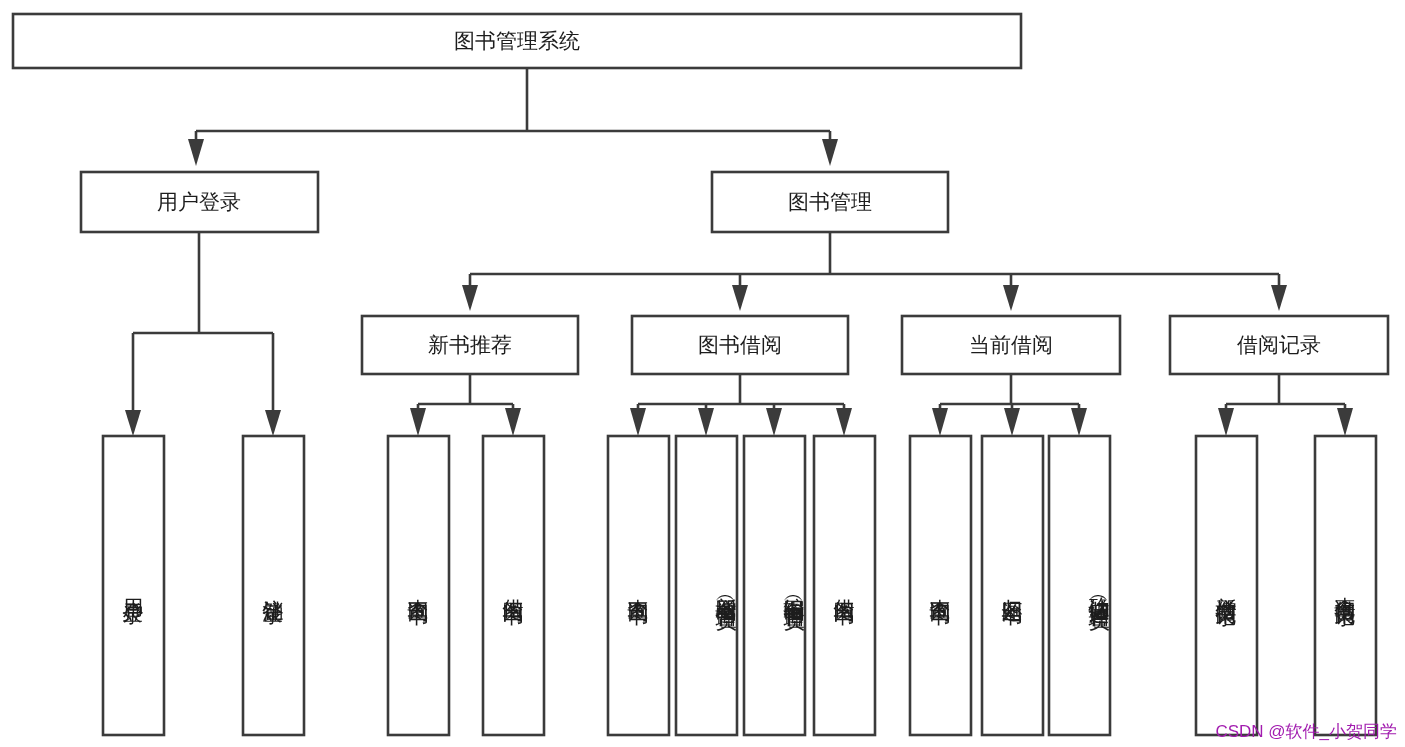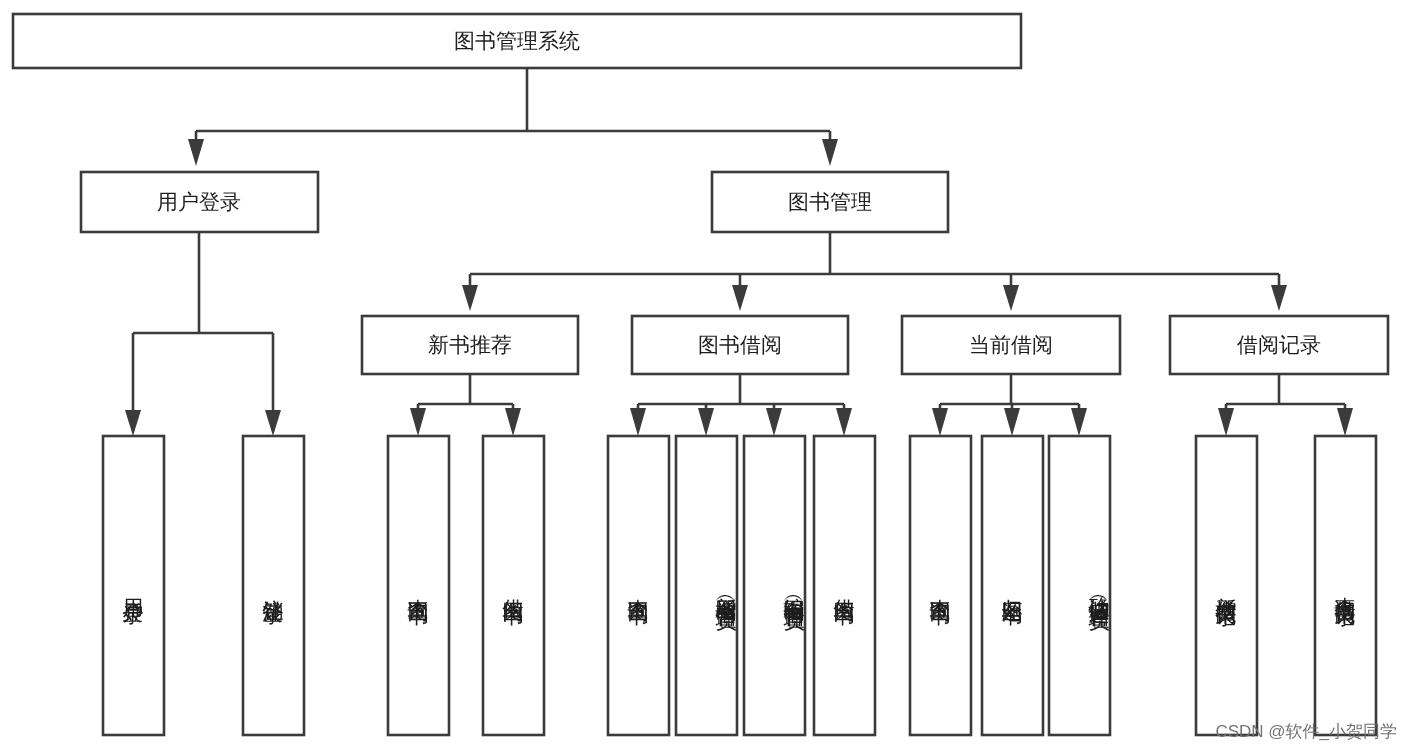--- a/index.html
+++ b/index.html
@@ -61,21 +61,21 @@
     justify-content: center;
     white-space: nowrap;
     pointer-events: none;
   }
   .watermark {
     position: absolute;
     right: 8px;
     bottom: 4px;
     font-family: "Liberation Sans", "DejaVu Sans", sans-serif;
     font-size: 17px;
-    color: #737373;
+    color: #a21caf;
     white-space: nowrap;
   }
 </style>
 </head>
 <body>
 
 <div id="diagram-root">
 
   <svg id="flow-svg" viewBox="0 0 1405 747" xmlns="http://www.w3.org/2000/svg">
 

